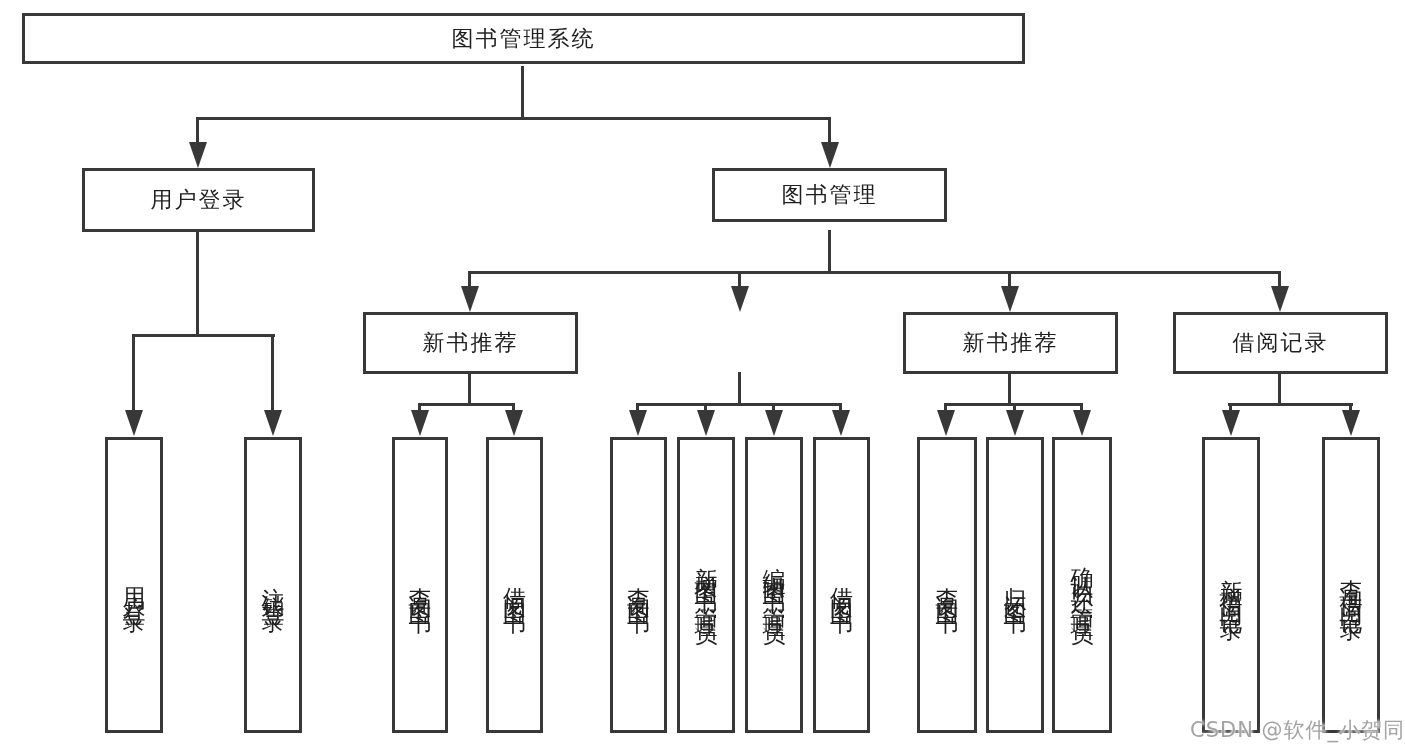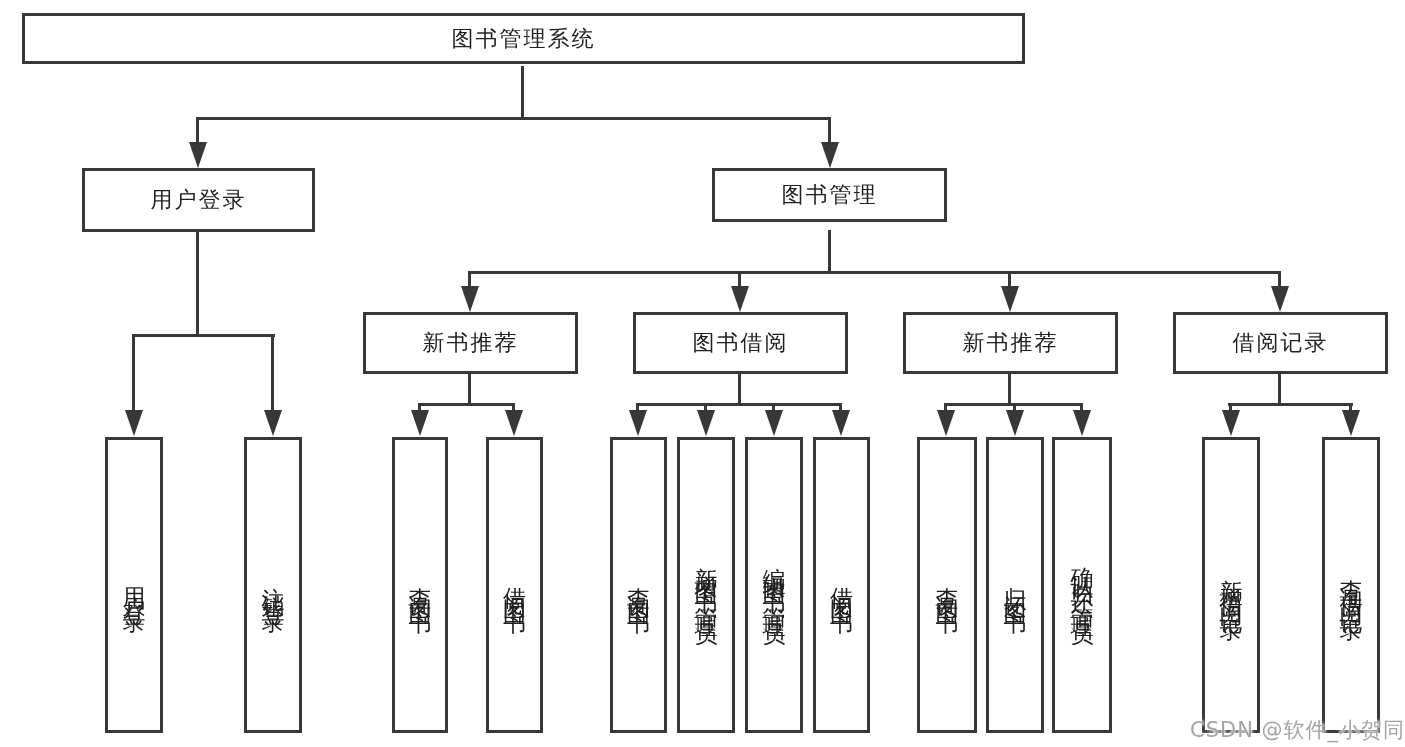--- a/index.html
+++ b/index.html
@@ -77,23 +77,20 @@
   <div class="arrow" style="left:461px;top:286px"></div>
   <div class="vline" style="left:738px;top:271px;height:16px"></div>
   <div class="arrow" style="left:731px;top:286px"></div>
   <div class="vline" style="left:1008px;top:271px;height:16px"></div>
   <div class="arrow" style="left:1001px;top:286px"></div>
   <div class="vline" style="left:1278px;top:271px;height:16px"></div>
   <div class="arrow" style="left:1271px;top:286px"></div>
 
   <div class="box hbox l3" style="left:363px">
     <span>新书推荐</span>
-  </div>
-  <div class="box hbox l3" style="left:633px">
-    <span>图书借阅</span>
   </div>
   <div class="box hbox l3" style="left:903px">
     <span>新书推荐</span>
   </div>
   <div class="box hbox l3" style="left:1173px">
     <span>借阅记录</span>
   </div>
 
   <div class="vline" style="left:468px;top:372px;height:33px"></div>
   <div class="hline" style="left:418px;top:403px;width:97px"></div>

